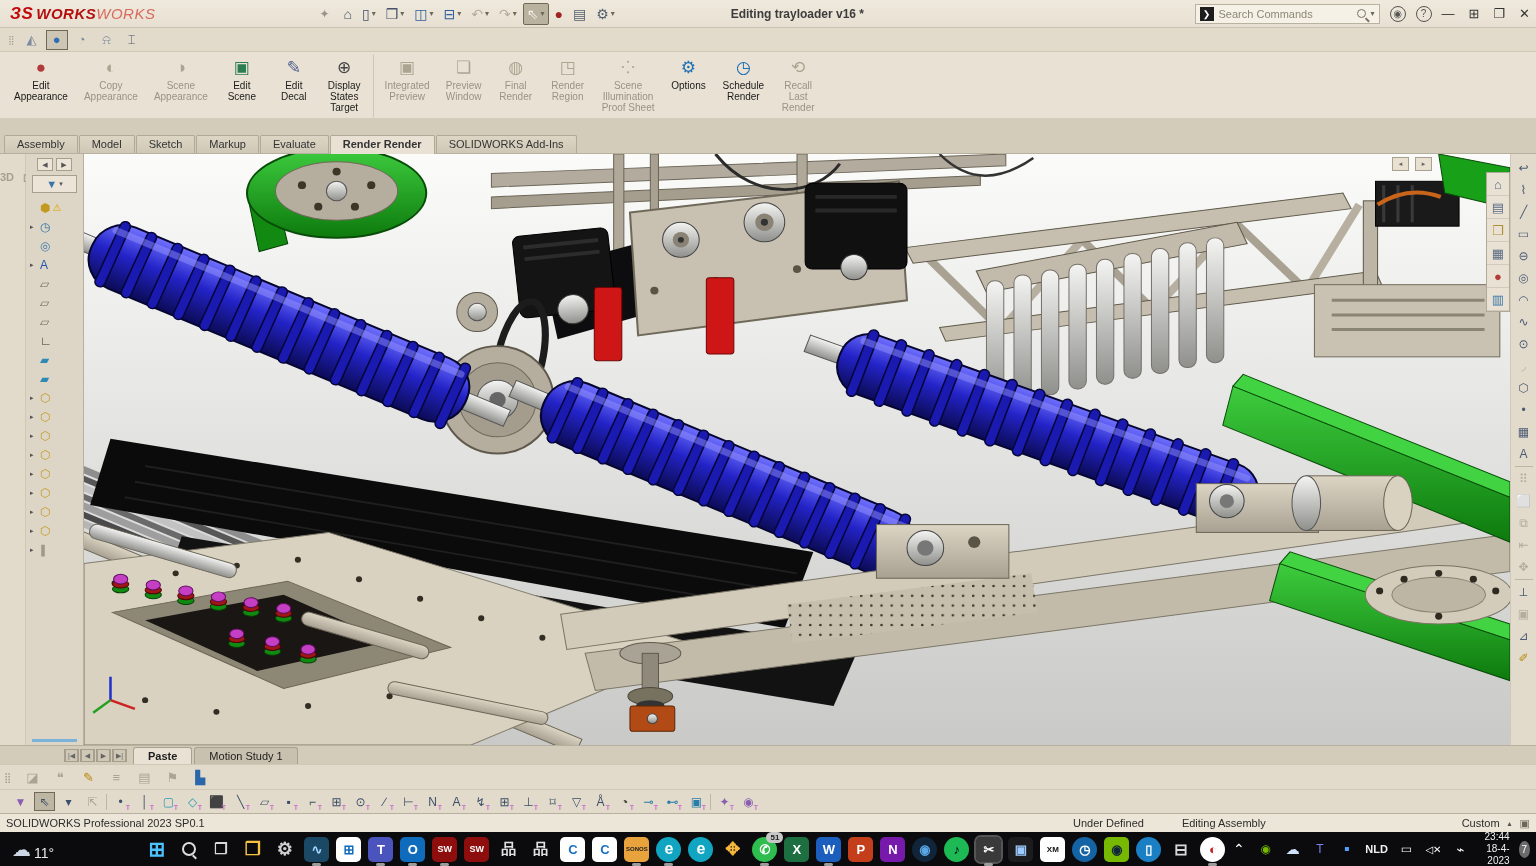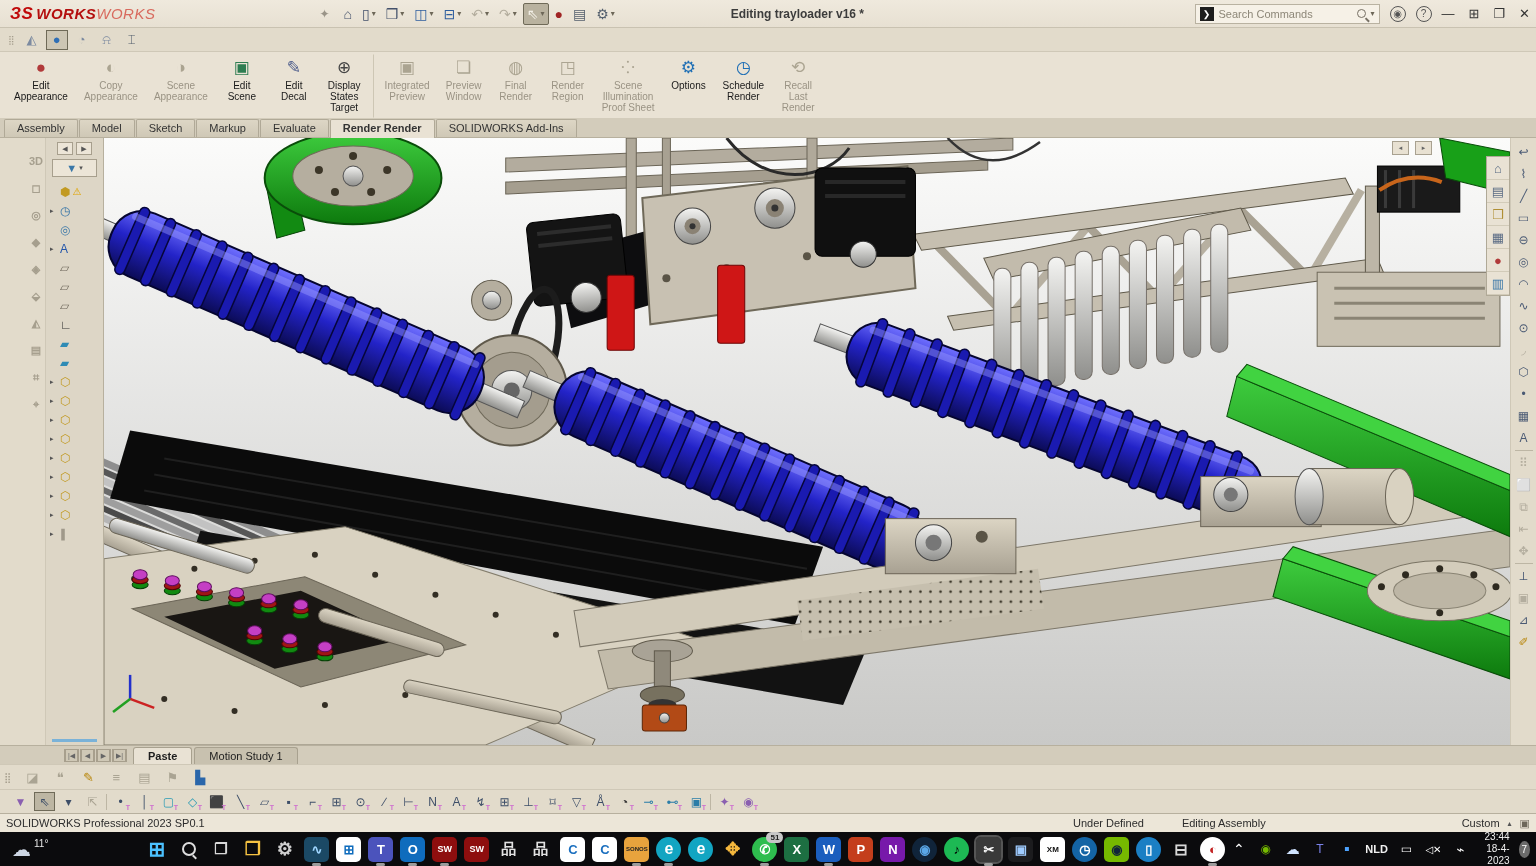--- a/index.html
+++ b/index.html
@@ -38,27 +38,27 @@
   
   .ribbon{height:66px;background:#e9e2d4;display:flex;align-items:stretch;padding:2px 4px 0 6px;flex:0 0 auto}
   .rbtn{display:flex;flex-direction:column;align-items:center;padding:3px 7px 1px;min-width:52px;border:1px solid transparent;border-radius:2px;color:#555}
   .rglyph{font-size:17px;line-height:20px;height:20px}
   .rlabel{font-size:10px;line-height:11px;text-align:center;white-space:pre-line;color:#1a1a1a;margin-top:2px}
   .rbtn.disabled{color:#aba491}
   .rbtn.disabled .rlabel{color:#9a9384}
   .rbtn.group-end{border-right:1px solid #cdc6b4;border-radius:0;margin-right:3px;padding-right:12px}
 
   
-  .cmdtabs{height:20px;background:#d3ccbb;display:flex;align-items:flex-end;padding-left:4px;border-bottom:1px solid #b7b09e;flex:0 0 auto}
+  .cmdtabs{height:36px;background:#d3ccbb;display:flex;align-items:flex-end;padding-left:4px;border-bottom:1px solid #b7b09e;flex:0 0 auto}
   .tab{padding:2px 12px 3px;font-size:11px;color:#333;border:1px solid #b0a997;border-bottom:none;background:linear-gradient(#ddd6c5,#cfc8b6);margin-right:1px;border-radius:2px 2px 0 0}
   .tab.active{background:#e9e2d4;font-weight:bold;position:relative;top:1px;padding-bottom:4px}
 
   
   .main{flex:1;display:flex;min-height:0;position:relative}
-  .left-strip{width:46px;background:#e2dbcb;border-right:1px solid #cfc8b7;display:flex;flex-direction:column;align-items:flex-end;padding-top:14px;gap:9px}
+  .left-strip{width:26px;background:#e2dbcb;border-right:1px solid #cfc8b7;display:flex;flex-direction:row;align-items:flex-start;padding-top:14px;gap:9px}
   .ls-item{width:18px;height:18px;display:flex;align-items:center;justify-content:center;font-size:11px;color:#a69f8e;font-weight:bold}
   .tree-panel{width:58px;background:#ddd6c6;border-right:1px solid #b7b09e;display:flex;flex-direction:column;padding-top:4px;position:relative}
   .tp-nav{display:flex;gap:3px;justify-content:center;margin-bottom:4px}
   .tp-nav span{width:16px;height:13px;border:1px solid #a79f8d;background:#ece5d7;font-size:7px;display:flex;align-items:center;justify-content:center;color:#555}
   .tp-filter{display:flex;align-items:center;justify-content:center;gap:2px;border:1px solid #a79f8d;background:#ece5d7;margin:0 6px 5px;height:18px;color:#3a77a8}
   .trow{display:flex;align-items:center;height:19px;padding-left:4px;gap:2px}
   .tarrow{width:8px;font-size:7px;color:#555}
   .tglyph{font-size:12px}
   .twarn{font-size:10px;color:#e0a400}
   .tree-scroll{position:absolute;bottom:3px;left:6px;right:6px;height:3px;background:#7ab2d8}
@@ -96,21 +96,21 @@
   .fl-item.t::after{content:"T";position:absolute;right:0;bottom:-1px;font-size:7px;color:#cf6ecf;font-weight:bold}
 
   .statusbar{height:19px;background:#ece6d8;border-top:1px solid #b7b09e;display:flex;align-items:center;padding:0 6px;font-size:11px;color:#2c2c2c;flex:0 0 auto}
   .sb-right{margin-left:auto;display:flex;align-items:flex-start;gap:38px}
   .sb-custom{display:flex;align-items:center;gap:8px}
 
   
   .taskbar{height:34px;background:#0b0b0d;display:flex;align-items:center;color:#eee;padding:0 6px;gap:4px;flex:0 0 auto}
   .weather{display:flex;align-items:flex-start;gap:3px;width:96px;padding-left:6px}
   .weather .cl{font-size:19px;color:#cdd6e4}
-  .weather .temp{font-size:10px;color:#e8e8e8;margin-top:0}
+  .weather .temp{font-size:14px;color:#e8e8e8;margin-top:7px}
   .tb-group{display:flex;align-items:center;gap:7px;margin-left:58px}
   .tb-item{width:25px;height:25px;border-radius:5px;display:flex;align-items:center;justify-content:center;font-size:13px;font-weight:bold;position:relative;color:#fff}
   .tb-item.round{border-radius:50%}
   .tb-item.running::after{content:"";position:absolute;bottom:-4px;left:8px;right:8px;height:3px;border-radius:2px;background:#9b9b9b}
   .tb-item.highlight{outline:2px solid #555;background:#3f3f3f}
   .tb-item .badge{position:absolute;top:-5px;right:-6px;background:#c7c7c7;color:#222;font-size:8px;font-weight:bold;border-radius:8px;padding:1px 4px}
   .tb-item.lens-ic{font-size:0}
   .tb-item.lens-ic::before{content:"";width:10px;height:10px;border:2px solid #ddd;border-radius:50%}
   .tb-item.lens-ic::after{content:"";width:5px;height:2px;background:#ddd;transform:rotate(45deg);position:absolute;bottom:4px;right:4px}
   .tray{margin-left:auto;display:flex;align-items:center;gap:9px}

